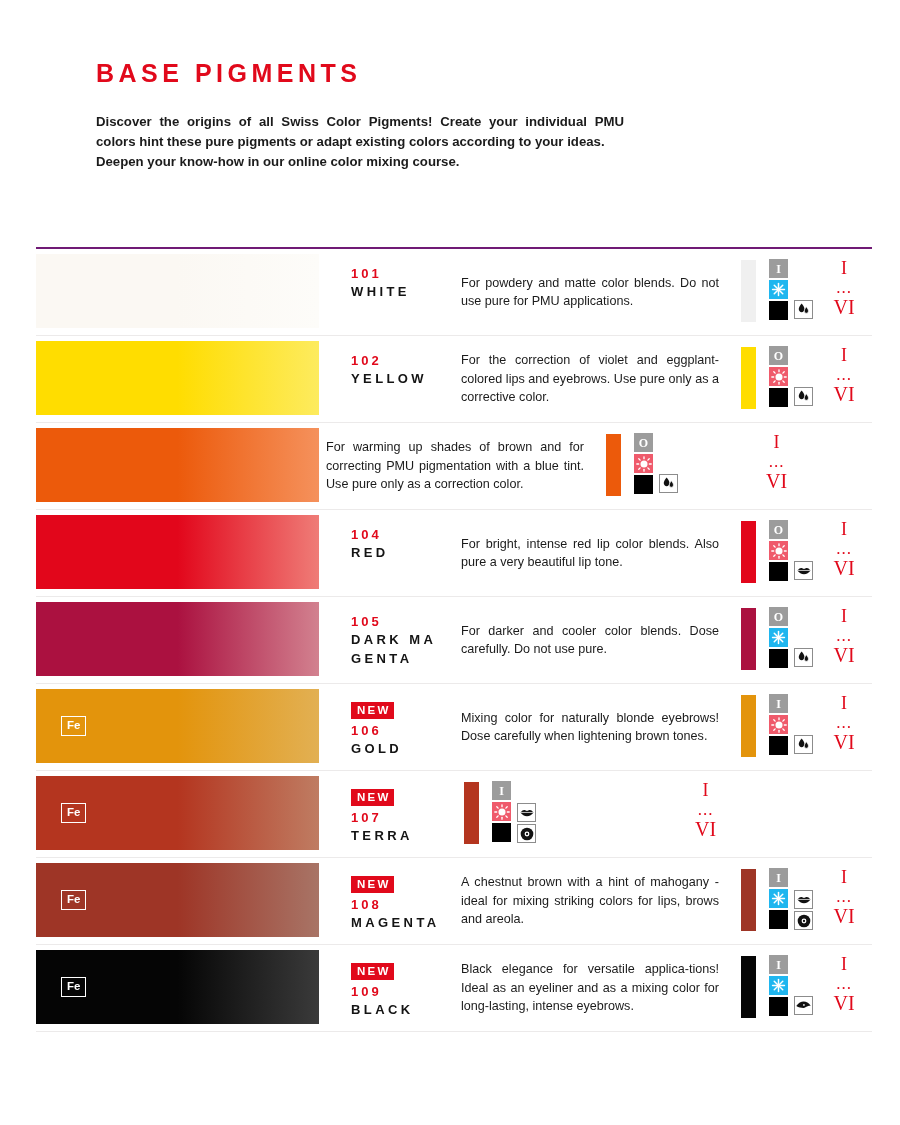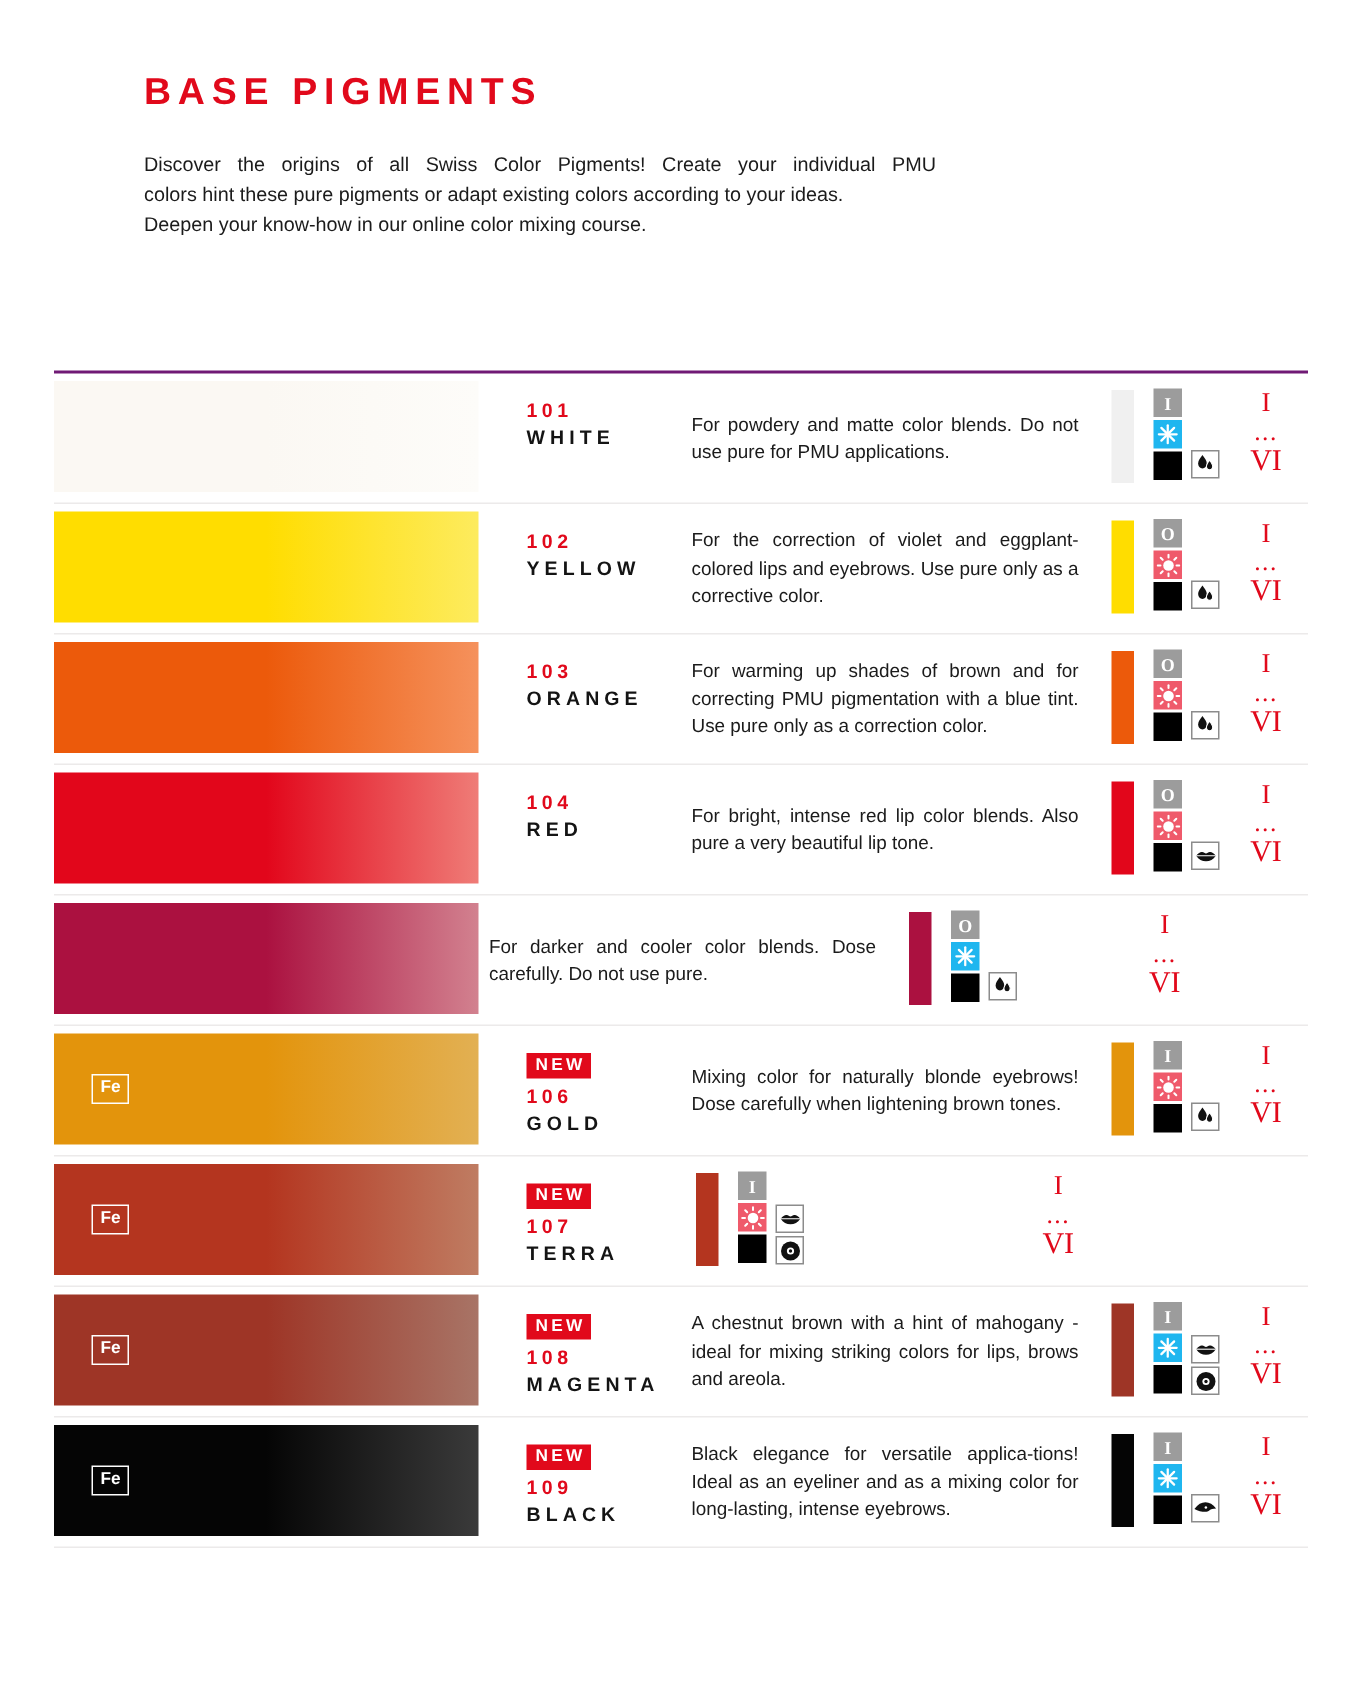--- a/index.html
+++ b/index.html
@@ -5,35 +5,36 @@
   * { box-sizing: border-box; margin: 0; padding: 0; }
   html, body {
     width: 900px; height: 1125px;
     background: #ffffff;
     font-family: "Liberation Sans", sans-serif;
     -webkit-font-smoothing: antialiased;
   }
   .page { position: relative; width: 900px; height: 1125px; overflow: hidden; }
 
   
-  .header { padding: 48px 0 0 96px; }
+  .header { padding: 60px 0 0 96px; }
   .title {
     color: #e1091b;
     font-size: 25px;
     font-weight: bold;
     letter-spacing: 4.5px;
     line-height: 1.1;
   }
   .intro {
     margin-top: 24px;
     width: 528px;
     font-size: 13.2px;
     line-height: 20px;
     color: #1b1b1b;
     text-align: justify;
+    font-weight: bold;
   }
   .intro div { white-space: nowrap; }
   .intro .j { text-align: justify; text-align-last: justify; white-space: normal; }
 
   
   .table {
     position: absolute;
     left: 36px; top: 247px;
     width: 836px;
     border-top: 2px solid #701a75;
@@ -256,24 +257,20 @@
             <div>I</div>
             <div class="dots">...</div>
             <div class="lo">VI</div>
           </div>
         </div>
       </div>
       <div class="row">
         <div class="c-swatch">
           <div class="swatch" style="background:linear-gradient(to right,#ec5a0b 0%,#ec5a0b 50%,#f5915c 100%);"></div>
         </div>
-        <div class="c-name">
-          <div class="code">103</div>
-          <div class="pname">ORANGE</div>
-        </div>
         <div class="c-desc">
           <div class="desc">For warming up shades of brown and for correcting PMU pigmentation with a blue tint. Use pure only as a correction color.</div>
         </div>
         <div class="c-icons">
           <div class="chip" style="background:#ec5a0b"></div>
           <div class="iconstack">
             <div class="ibox io">O</div>
             <div class="ibox warm">
               <svg width="16" height="16" viewBox="0 0 24 24">
                 <circle cx="12" cy="12" r="5.3" fill="#fff"></circle>
@@ -354,20 +351,24 @@
             <div>I</div>
             <div class="dots">...</div>
             <div class="lo">VI</div>
           </div>
         </div>
       </div>
       <div class="row">
         <div class="c-swatch">
           <div class="swatch" style="background:linear-gradient(to right,#ab1140 0%,#ab1140 50%,#d2818f 100%);"></div>
         </div>
+        <div class="c-name">
+          <div class="code">105</div>
+          <div class="pname">DARK MAGENTA</div>
+        </div>
         <div class="c-desc">
           <div class="desc">For darker and cooler color blends. Dose carefully. Do not use pure.</div>
         </div>
         <div class="c-icons">
           <div class="chip" style="background:#ab1140"></div>
           <div class="iconstack">
             <div class="ibox io">O</div>
             <div class="ibox cold">
               <svg width="15" height="15" viewBox="0 0 24 24">
                 <g stroke="#fff" stroke-width="2.4" stroke-linecap="round">

